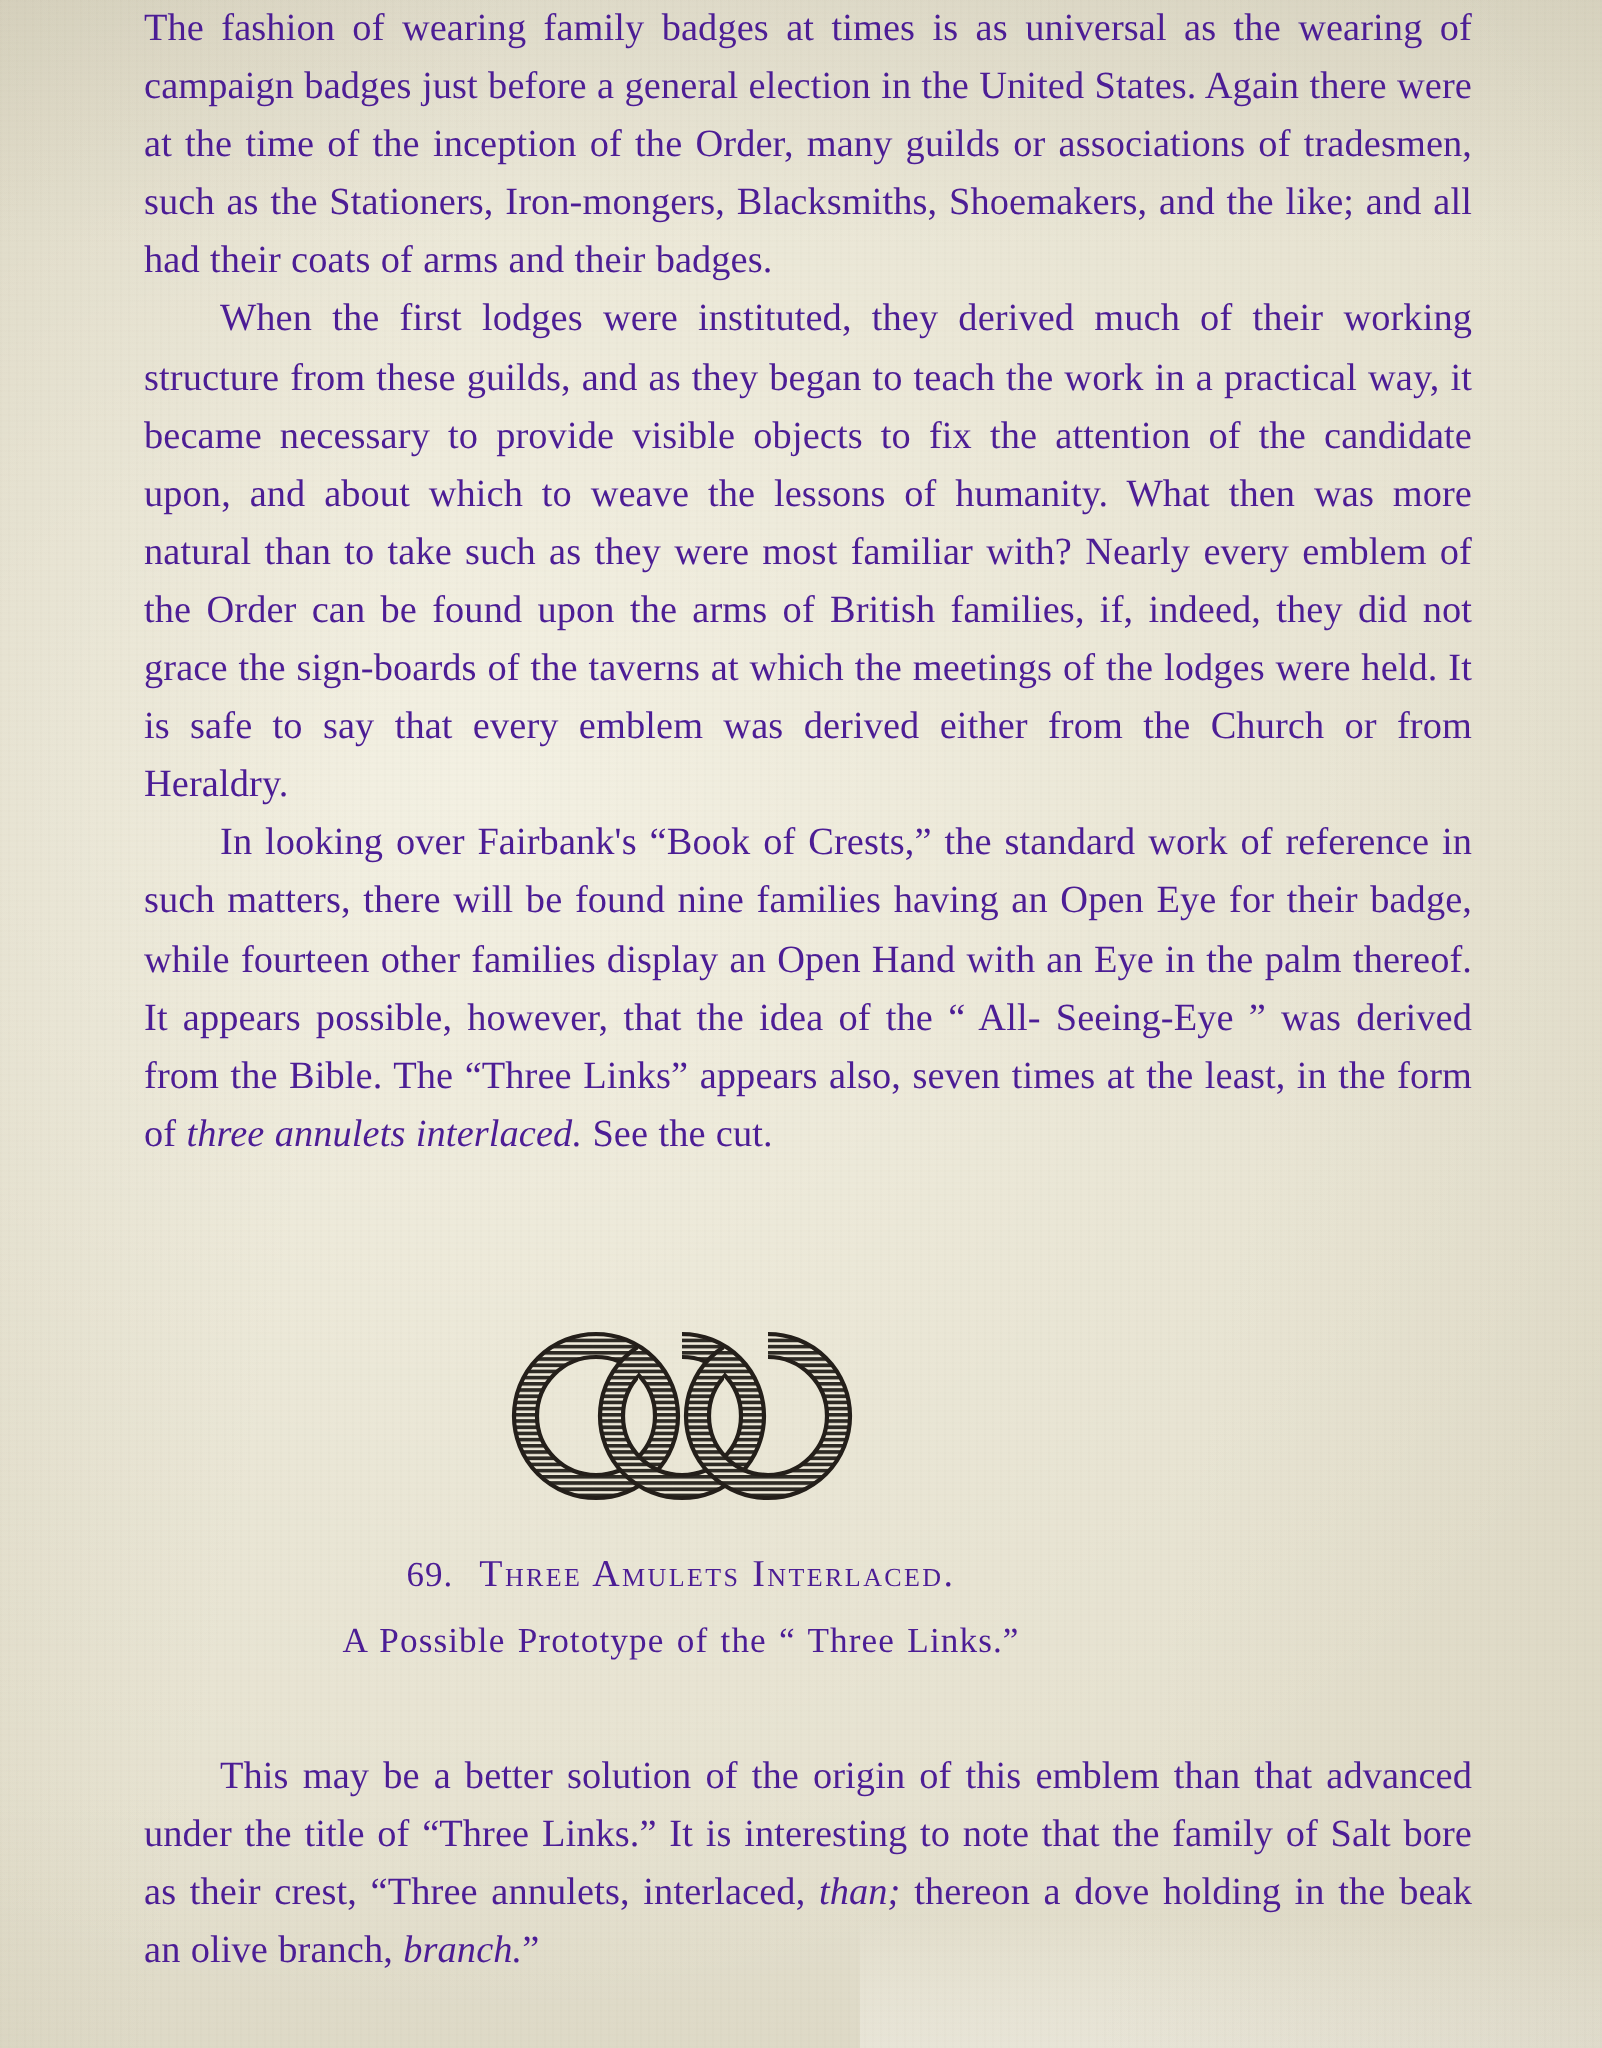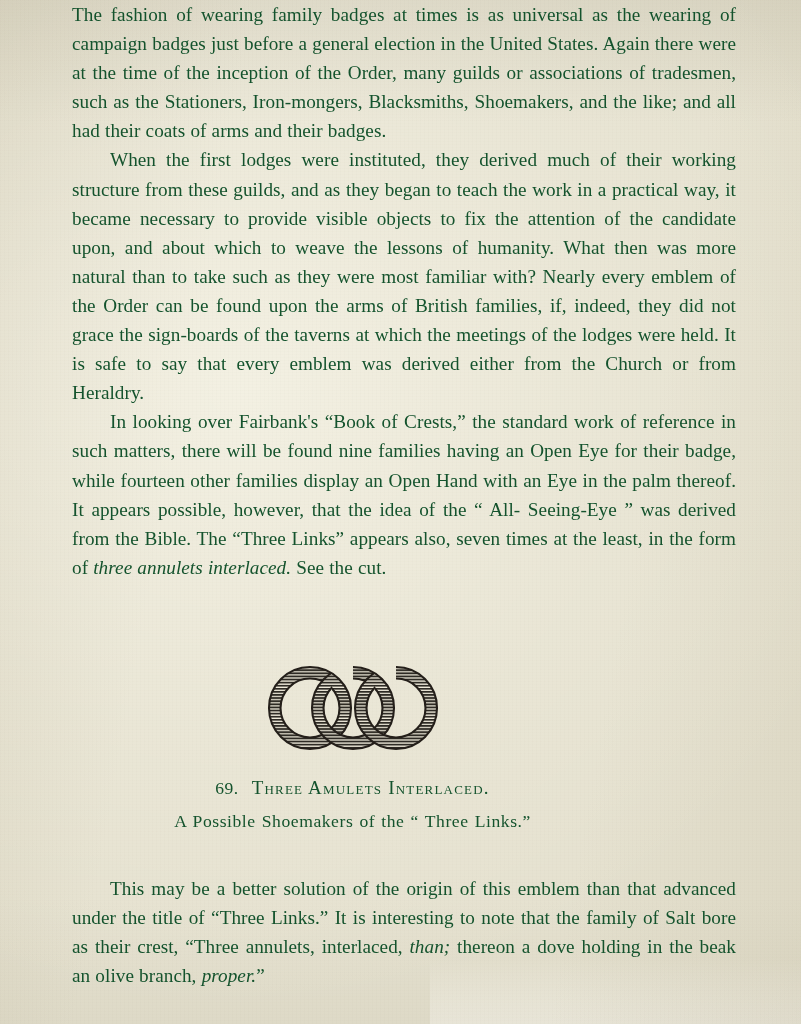--- a/index.html
+++ b/index.html
@@ -8,21 +8,21 @@
     padding: 0;
     background: #7a7a74;
   }
   .page {
     position: relative;
     width: 801px;
     height: 1024px;
     overflow: hidden;
     background: #e5e1cf;
     font-family: "Liberation Serif", "DejaVu Serif", serif;
-    color: #14532d;
+    color: #4c1d95;
   }
   
   .paper-tint {
     position: absolute;
     inset: 0;
     pointer-events: none;
     background:
       radial-gradient(115% 85% at 30% 38%, rgba(255,253,243,0.55) 0%, rgba(255,253,243,0.18) 42%, rgba(0,0,0,0) 72%),
       linear-gradient(100deg, rgba(170,160,130,0.20) 0%, rgba(0,0,0,0) 26%, rgba(0,0,0,0) 74%, rgba(170,160,130,0.14) 100%),
       linear-gradient(180deg, rgba(150,142,118,0.16) 0%, rgba(0,0,0,0) 12%, rgba(0,0,0,0) 88%, rgba(205,200,180,0.30) 100%);
@@ -71,21 +71,20 @@
   p.para i { }
 
   
   .figure {
     position: absolute;
     left: 0;
     top: 660px;
     width: 681px;
     z-index: 5;
     text-align: center;
-    margin-left: 12px;
   }
   .figure svg { display: block; margin: 0 auto; }
 
   .caption-main {
     margin-top: 22px;
     font-size: 17.5px;
     line-height: 21px;
     letter-spacing: 1.1px;
     text-align: center;
     white-space: nowrap;
@@ -193,23 +192,23 @@
       <g mask="url(#underBC)">
         <circle cx="131" cy="48" r="41" fill="none" stroke="#241f1a" stroke-width="2.1"></circle>
         <circle cx="131" cy="48" r="29.5" fill="none" stroke="#241f1a" stroke-width="2.1"></circle>
       </g>
     </svg>
 
     <div class="caption-main">
       <span class="num">69.</span><span class="sc">Three Amulets Interlaced.</span>
     </div>
 
-    <div class="caption-sub">A Possible Shoemakers of the “ Three Links.”</div>
+    <div class="caption-sub">A Possible Prototype of the “ Three Links.”</div>
   </div>
 
   <div class="closing">
-    <p class="para"><span>This may be a better solution of the origin of this emblem than that advanced under the title of “Three Links.”  It is interesting to note that the family of Salt bore as their crest, “Three annulets, interlaced, </span><i>than;</i><span> thereon a dove holding in the beak an olive branch, </span><i>proper.</i><span>”</span></p>
+    <p class="para"><span>This may be a better solution of the origin of this emblem than that advanced under the title of “Three Links.”  It is interesting to note that the family of Salt bore as their crest, “Three annulets, interlaced, </span><i>than;</i><span> thereon a dove holding in the beak an olive branch, </span><i>branch.</i><span>”</span></p>
   </div>
 
   <div class="bottom-sheen"></div>
   <div class="paper-tint"></div>
   <div class="paper-grain"></div>
 </div>
 
 </body></html>

